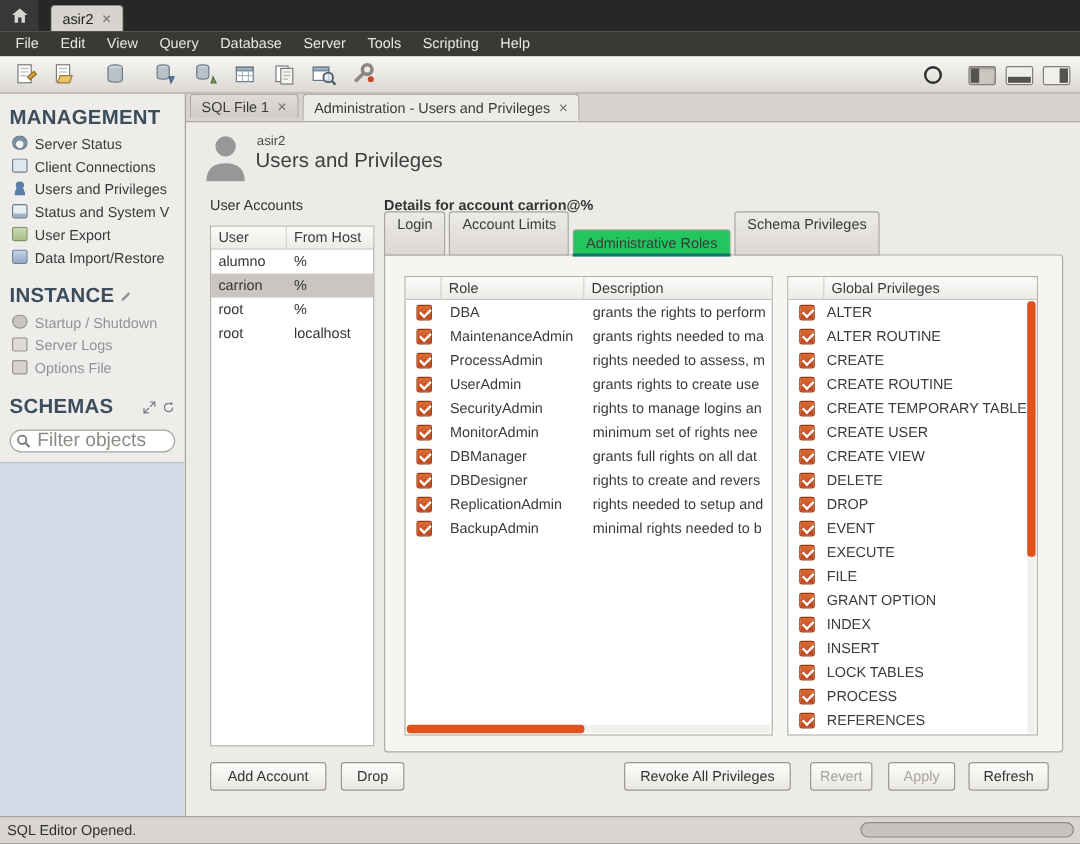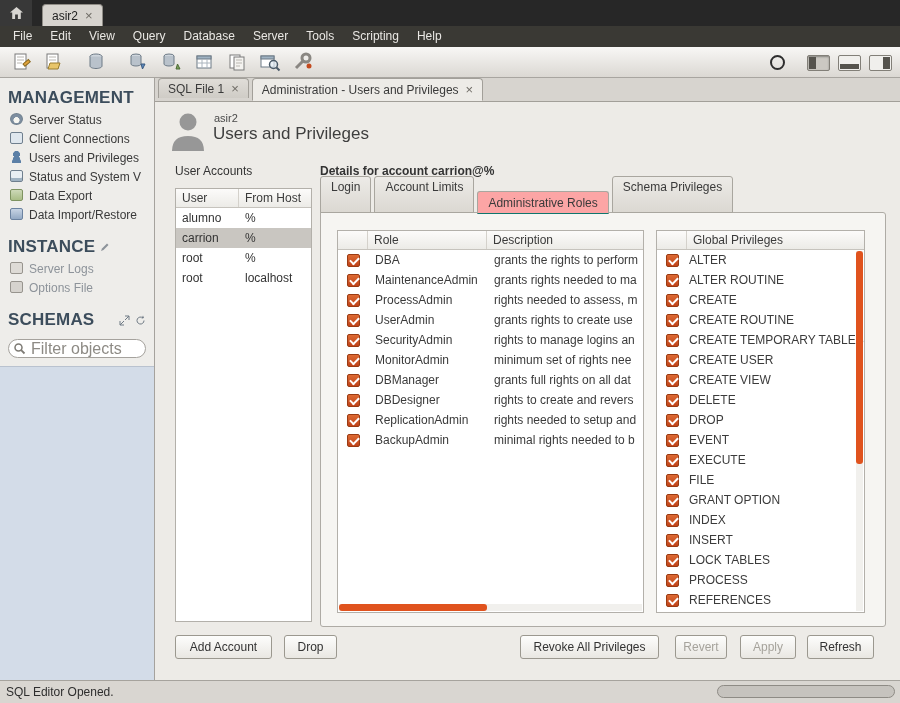--- a/index.html
+++ b/index.html
@@ -77,21 +77,21 @@
   .lb-header { height:19px; line-height:18px; background:linear-gradient(#fcfbfa,#ecebe7); border-bottom:1px solid #c6c3bd; color:#3b3b3b; }
   .hcell { padding-left:6px; border-right:1px solid #d4d1cb; overflow:hidden; white-space:nowrap; }
   .hcell:last-child { border-right:none; }
   .acct-row { display:grid; grid-template-columns:63px 1fr; height:20px; line-height:20px; cursor:pointer; }
   .acct-row.selected { background:#c9c6c1; }
   .acct-cell { padding-left:6px; overflow:hidden; white-space:nowrap; }
   
   .dtabs { position:absolute; left:165px; top:88px; height:23px; display:flex; align-items:flex-end; z-index:2; }
   .dtab { height:37px; line-height:20px; padding:0 10px; margin-right:3px; background:linear-gradient(#edebe7,#dbd8d2);
           border:1px solid #a9a69f; border-radius:3px 3px 0 0; color:#3a3a3a; cursor:pointer; white-space:nowrap; }
-  .dtab.active { height:23px; line-height:22px; background:#fca5a5; border-bottom:1px solid #0f766e; margin-bottom:-1px; }
+  .dtab.active { height:23px; line-height:22px; background:#22c55e; border-bottom:3px solid #0f766e; margin-bottom:-1px; }
   .dpanel { position:absolute; left:165px; top:110px; width:566px; height:415px; background:#f6f5f2;
             border:1px solid #aeaba5; border-radius:0 3px 3px 3px; z-index:1; }
   .list-box { position:absolute; background:#fff; border:1px solid #b3b0aa; overflow:hidden; }
   .roles-box { left:16px; top:17px; width:307px; height:383px; }
   .priv-box { left:335px; top:17px; width:209px; height:383px; }
   .role-grid { display:grid; grid-template-columns:30px 119px 1fr; }
   .priv-grid { display:grid; grid-template-columns:30px 1fr; }
   .role-row { display:grid; grid-template-columns:30px 119px 1fr; height:20px; align-items:center; }
   .priv-row { display:grid; grid-template-columns:30px 1fr; height:20px; align-items:center; }
   .role-name,.role-desc,.priv-name { padding-left:7px; white-space:nowrap; overflow:hidden; color:#3b3b3b; }
@@ -244,35 +244,39 @@
           <div class="side-item">
     <span class="sicon ic-users"></span>
     <span class="side-label">Users and Privileges</span>
   </div>
           <div class="side-item">
     <span class="sicon ic-variables"></span>
     <span class="side-label">Status and System V</span>
   </div>
           <div class="side-item">
     <span class="sicon ic-export"></span>
-    <span class="side-label">Data Export</span>
+    <span class="side-label">User Export</span>
   </div>
           <div class="side-item">
     <span class="sicon ic-import"></span>
     <span class="side-label">Data Import/Restore</span>
   </div>
         </div>
 
       <div class="side-head">
         <span>INSTANCE</span>
         <svg width="10" height="10" viewBox="0 0 10 10" style="margin-left:5px">
           <path d="M1 9 L2 6.5 L7 1.5 L8.5 3 L3.5 8 Z" fill="#8d939a"></path>
         </svg>
       </div>
       <div class="side-items instance">
+          <div class="side-item">
+    <span class="sicon ic-power"></span>
+    <span class="side-label">Startup / Shutdown</span>
+  </div>
           <div class="side-item">
     <span class="sicon ic-logs"></span>
     <span class="side-label">Server Logs</span>
   </div>
           <div class="side-item">
     <span class="sicon ic-options"></span>
     <span class="side-label">Options File</span>
   </div>
         </div>
 

